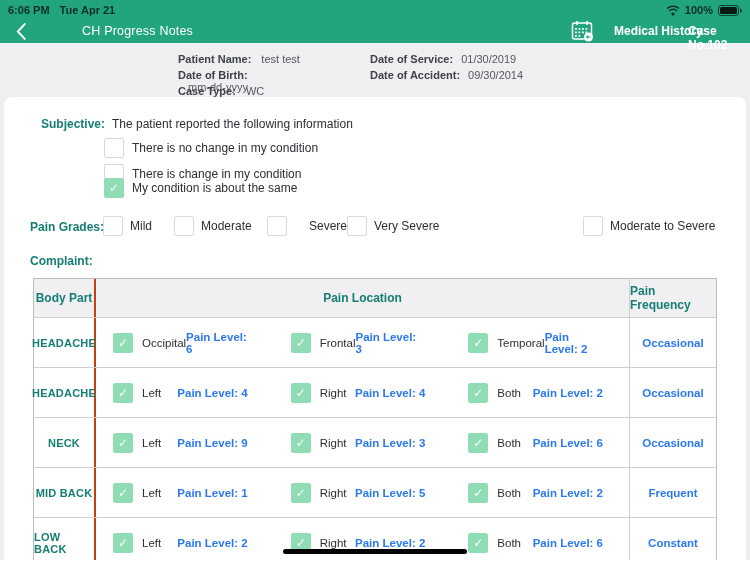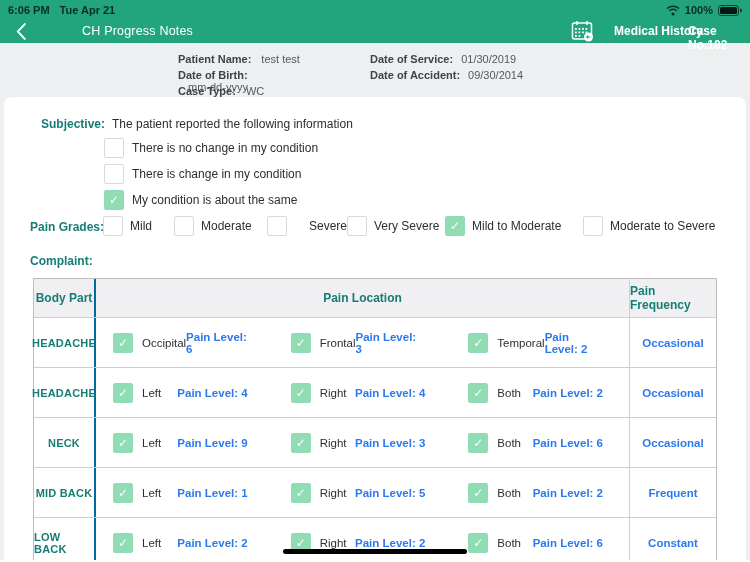--- a/index.html
+++ b/index.html
@@ -41,39 +41,39 @@
   .subj-label { position:absolute; left:30px; top:117px; width:75px; text-align:right; }
   .subj-intro { position:absolute; left:112px; top:117px; font-size:12px; color:#2b2f33; }
 
   .checkbox { width:20px; height:20px; background:#fff; border:1px solid #d7d9da; border-radius:2px;
               display:flex; align-items:center; justify-content:center; flex:0 0 auto; cursor:pointer; }
   .checkbox.checked { background:#90dcb5; border-color:#90dcb5; }
   .checkbox.checked::after { content:"\2713"; color:#fff; font-size:12px; font-weight:700; }
 
   .subj-opt { position:absolute; left:104px; display:flex; align-items:center; gap:8px; }
   .subj-opt .opt-label { font-size:12px; color:#2b2f33; }
-  .so-0 { top:138px; } .so-1 { top:164px; } .so-2 { top:190px;text-align:right; }
+  .so-0 { top:138px; } .so-1 { top:164px; } .so-2 { top:178px;text-align:right; }
 
   .pg-label { position:absolute; left:30px; top:220px; }
   .pg-item { position:absolute; top:216px; display:flex; align-items:center; gap:7px; }
   .pg-item .opt-label { font-size:12px; color:#2b2f33; white-space:nowrap; }
   .pg-0 { left:103px; } .pg-1 { left:174px; } .pg-2 { left:267px;gap:22px; }
   .pg-3 { left:347px; } .pg-4 { left:445px; } .pg-5 { left:583px; }
 
   .complaint-label { position:absolute; left:30px; top:254px; }
 
   
   .ctable { position:absolute; left:33px; top:278px; width:684px; border:1px solid #bdbdbf; background:#fff; }
   .trow { display:grid; grid-template-columns:62px 534px 86px; }
   .trow + .trow { border-top:1px solid #cfcfd1; }
   .thead { background:#f0f0f2; height:38px; }
   .thead .tcell { color:#157d74; font-weight:700; font-size:12px; }
   .tbody-row { height:50px; }
   .tcell { display:flex; align-items:center; justify-content:center; }
-  .cell-body { border-right:2px solid #0369a1; }
+  .cell-body { border-right:2px solid #c2410c; }
   .cell-loc  { border-right:1px solid #cfcfd1; justify-content:flex-start; }
   .bp-text { color:#157d74; font-weight:700; font-size:11px; letter-spacing:.2px; }
   .loc-group { flex:1 1 0; display:flex; align-items:center; padding-left:17px; height:100%; }
   .loc-name { font-size:11.5px; color:#2b2f33; margin-left:9px; }
   .loc-level { margin-left:auto; margin-right:26px; color:#2b79ee; font-weight:700; font-size:11.5px; cursor:pointer; }
   .freq-text { color:#2b79ee; font-weight:700; font-size:11.5px; cursor:pointer; }
 
   
   .home-indicator { position:absolute; left:283px; top:549px; width:184px; height:5px;
                     background:#000; border-radius:3px; }
@@ -181,24 +181,20 @@
     <span class="opt-label">Moderate</span>
   </div>
   <div class="pg-item pg-2">
     <div class="checkbox"></div>
     <span class="opt-label">Severe</span>
   </div>
   <div class="pg-item pg-3">
     <div class="checkbox"></div>
     <span class="opt-label">Very Severe</span>
   </div>
-  <div class="pg-item pg-4">
-    <div class="checkbox checked"></div>
-    <span class="opt-label">Mild to Moderate</span>
-  </div>
   <div class="pg-item pg-5">
     <div class="checkbox"></div>
     <span class="opt-label">Moderate to Severe</span>
   </div>
 
   <div class="teal-label complaint-label">Complaint:</div>
 
   <div class="ctable">
     <div class="trow thead">
       <div class="tcell cell-body">Body Part</div>

